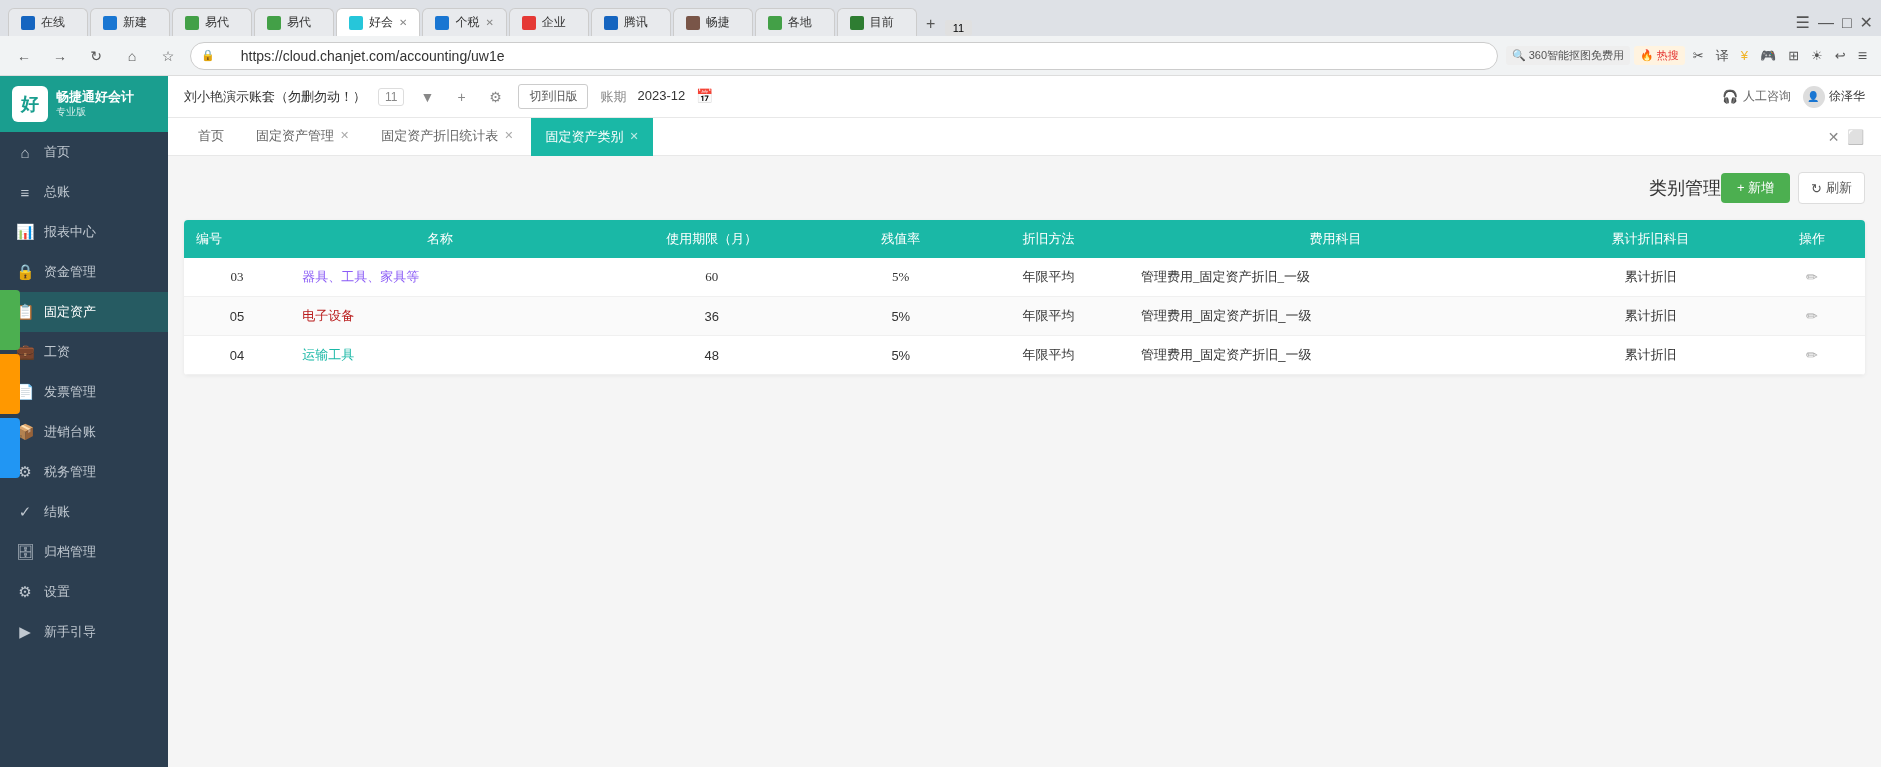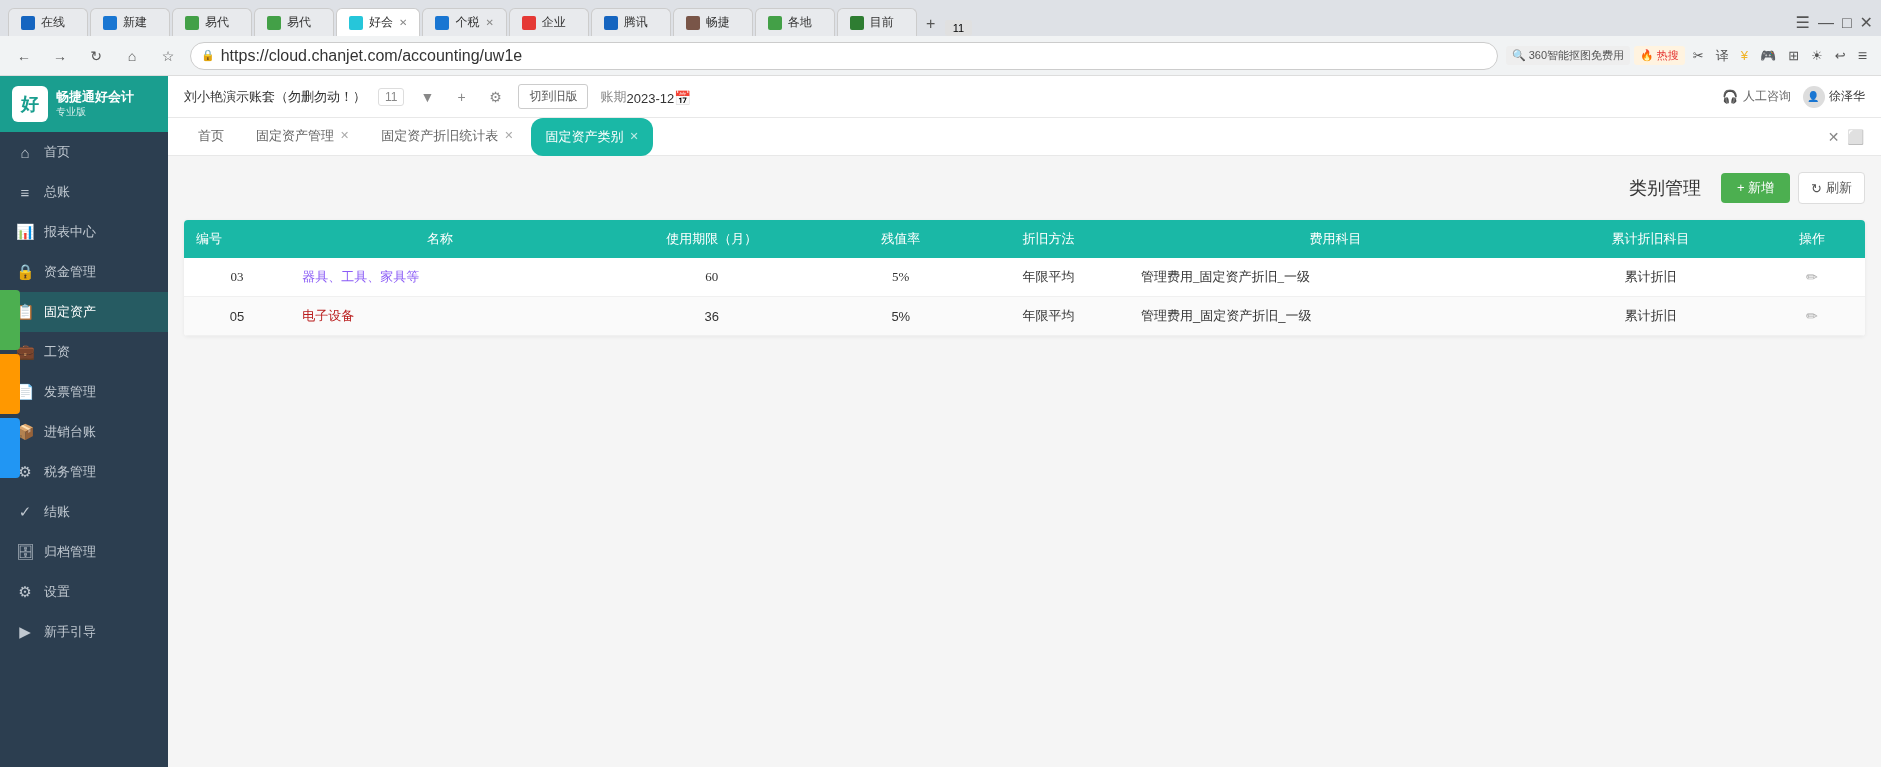--- a/index.html
+++ b/index.html
@@ -25,41 +25,41 @@
     .sidebar-nav { flex: 1; overflow-y: auto; }
     .sidebar-item { display: flex; align-items: center; padding: 11px 16px; cursor: pointer; color: #c0c8d0; gap: 10px; font-size: 13px; transition: background 0.2s; }
     .sidebar-item.active { background: rgba(26,158,143,0.3); color: #fff; }
     .sidebar-item-icon { font-size: 15px; width: 18px; text-align: center; }
 
     
     .main-content { flex: 1; display: flex; flex-direction: column; background: #f5f5f5; overflow: hidden; }
 
     
     .top-bar { background: #fff; height: 42px; display: flex; align-items: center; padding: 0 16px; border-bottom: 1px solid #e8e8e8; gap: 12px; }
-    .top-bar-period { display: flex; align-items: flex-end; gap: 0; font-size: 13px; color: #333; }
+    .top-bar-period { display: flex; align-items: flex-start; gap: 11px; font-size: 13px; color: #333; }
     .period-label { color: #888; }
     .old-version-btn { padding: 3px 10px; border: 1px solid #ccc; border-radius: 3px; font-size: 12px; color: #555; cursor: pointer; }
     .service-btn { display: flex; align-items: center; gap: 4px; font-size: 12px; color: #666; cursor: pointer; }
     .user-info { display: flex; align-items: center; gap: 4px; font-size: 12px; color: #333; cursor: pointer; }
     .user-avatar { width: 22px; height: 22px; border-radius: 50%; background: #ddd; display: flex; align-items: center; justify-content: center; font-size: 10px; color: #666; }
 
     
     .page-tabs { background: #fff; display: flex; align-items: center; padding: 0 16px; border-bottom: 1px solid #e8e8e8; height: 38px; gap: 4px; }
     .page-tab { display: flex; align-items: center; padding: 6px 14px; font-size: 13px; color: #666; cursor: pointer; border-bottom: 2px solid transparent; gap: 6px; height: 38px; }
     .page-tab.active { color: #fff; background: #1ab8a6; border-radius: 3px; border-bottom: none; }
     .page-tab .tab-x { font-size: 11px; color: rgba(255,255,255,0.7); cursor: pointer; }
     .page-tab:not(.active) .tab-x { color: #aaa; }
 
     
     .content-area { flex: 1; padding: 16px; overflow: auto; }
 
     
     .page-header { display: flex; align-items: center; justify-content: flex-end; margin-bottom: 16px; }
     .page-title-text { font-size: 18px; color: #333; font-weight: 500; }
-    .header-actions { display: flex; align-items: center; gap: 8px; margin-left: 20px; }
+    .header-actions { display: flex; align-items: center; gap: 8px; }
     .btn-primary { background: #4CAF50; color: #fff; border: none; padding: 6px 16px; border-radius: 4px; font-size: 13px; cursor: pointer; display: flex; align-items: center; gap: 4px; }
     .btn-refresh { background: #fff; color: #555; border: 1px solid #ddd; padding: 6px 12px; border-radius: 4px; font-size: 13px; cursor: pointer; display: flex; align-items: center; gap: 4px; }
 
     
     .data-table { width: 100%; border-collapse: collapse; background: #fff; border-radius: 4px; overflow: hidden; box-shadow: 0 1px 4px rgba(0,0,0,0.06); }
     .data-table thead tr { background: #1ab8a6; }
     .data-table thead th { color: #fff; padding: 10px 12px; font-weight: 500; font-size: 13px; text-align: center; border: none; }
     .data-table thead th:first-child { text-align: left; }
     .data-table tbody tr { border-bottom: 1px solid #f0f0f0; }
     .data-table tbody td { padding: 10px 12px; font-size: 13px; color: #333; text-align: center; }
@@ -142,21 +142,21 @@
 </div>
 
 <div class="address-bar-row">
   <div class="nav-btn">←</div>
   <div class="nav-btn">→</div>
   <div class="nav-btn">↻</div>
   <div class="nav-btn">⌂</div>
   <div class="nav-btn">☆</div>
   <div style="display:flex;align-items:center;background:#fff;border:1px solid #ccc;border-radius:14px;padding:0 10px;height:28px;flex:1;gap:6px;">
     <span style="font-size:11px;color:#4caf50;">🔒</span>
-    <span style="font-size:16px;color:#333;">https://cloud.chanjet.com/accounting/uw1e</span>
+    <span style="font-size:14px;color:#333;margin-left:20px;">https://cloud.chanjet.com/accounting/uw1e</span>
   </div>
   <div style="display:flex;align-items:center;gap:4px;">
     <span style="font-size:11px;color:#555;padding:2px 6px;background:#eee;border-radius:3px;cursor:pointer;display:flex;align-items:center;gap:3px;">
       🔍 <span>360智能抠图免费用</span>
     </span>
     <span style="font-size:11px;color:#e53935;padding:2px 6px;background:#fff3e0;border-radius:3px;cursor:pointer;">🔥 <span>热搜</span></span>
     <span style="font-size:13px;cursor:pointer;color:#555;padding:0 4px;">✂</span>
     <span style="font-size:13px;cursor:pointer;color:#555;padding:0 4px;">译</span>
     <span style="font-size:13px;cursor:pointer;color:#f0b429;padding:0 4px;">¥</span>
     <span style="font-size:13px;cursor:pointer;color:#e91e63;padding:0 4px;">🎮</span>
@@ -266,21 +266,21 @@
         <span>首页</span>
       </div>
       <div class="page-tab">
         <span>固定资产管理</span>
         <span class="tab-x" style="color:#aaa;">✕</span>
       </div>
       <div class="page-tab">
         <span>固定资产折旧统计表</span>
         <span class="tab-x" style="color:#aaa;">✕</span>
       </div>
-      <div class="page-tab active" style="background:#1ab8a6;color:#fff;border-radius:12px;">
+      <div class="page-tab active" style="background:#1ab8a6;color:#fff;border-radius:0;">
         <span>固定资产类别</span>
         <span class="tab-x">✕</span>
       </div>
       <div style="margin-left:auto;display:flex;align-items:center;gap:8px;">
         <span style="font-size:14px;cursor:pointer;color:#888;">✕</span>
         <span style="font-size:14px;cursor:pointer;color:#888;">⬜</span>
       </div>
     </div>
 
     <div class="content-area">
@@ -327,18 +327,30 @@
     <td style="text-align:left;color:#b91c1c;">电子设备</td>
     <td>36</td>
     <td>5%</td>
     <td>年限平均</td>
     <td style="text-align:left;">管理费用_固定资产折旧_一级</td>
     <td>累计折旧</td>
     <td>
       <span class="edit-icon" title="编辑">✏</span>
     </td>
   </tr>
+            <tr style="background: rgb(255, 255, 255);">
+    <td>04</td>
+    <td style="text-align:left;color:#1ab8a6;">运输工具</td>
+    <td>48</td>
+    <td>5%</td>
+    <td>年限平均</td>
+    <td style="text-align:left;">管理费用_固定资产折旧_一级</td>
+    <td>累计折旧</td>
+    <td>
+      <span class="edit-icon" title="编辑">✏</span>
+    </td>
+  </tr>
           </tbody>
       </table>
 
     </div>
   </div>
 </div>
 
 </body></html>

